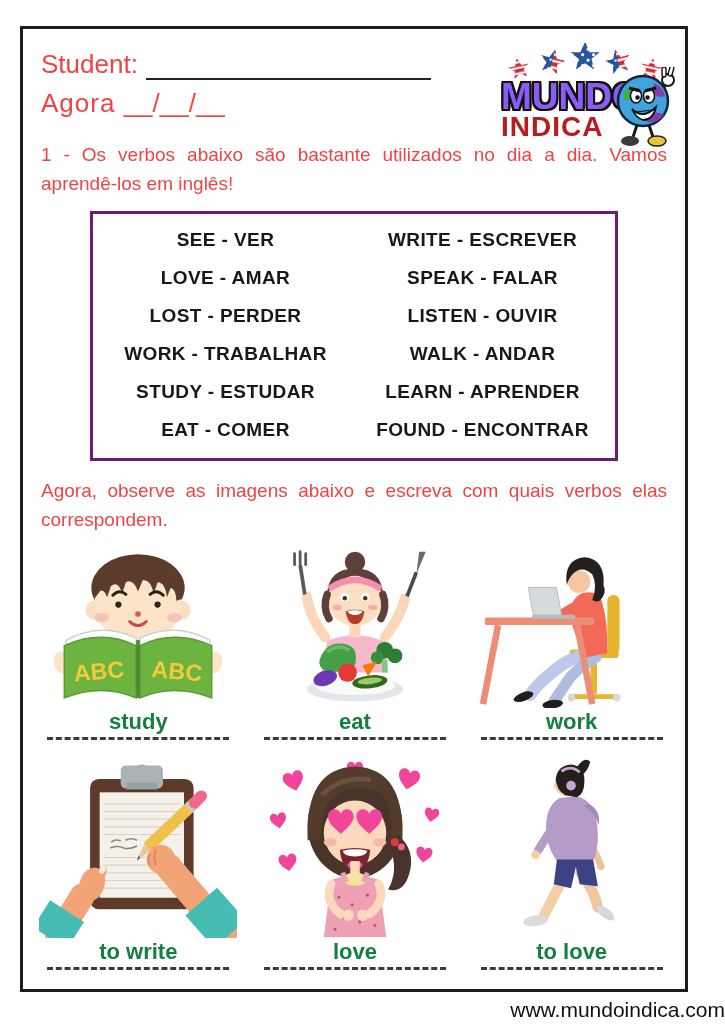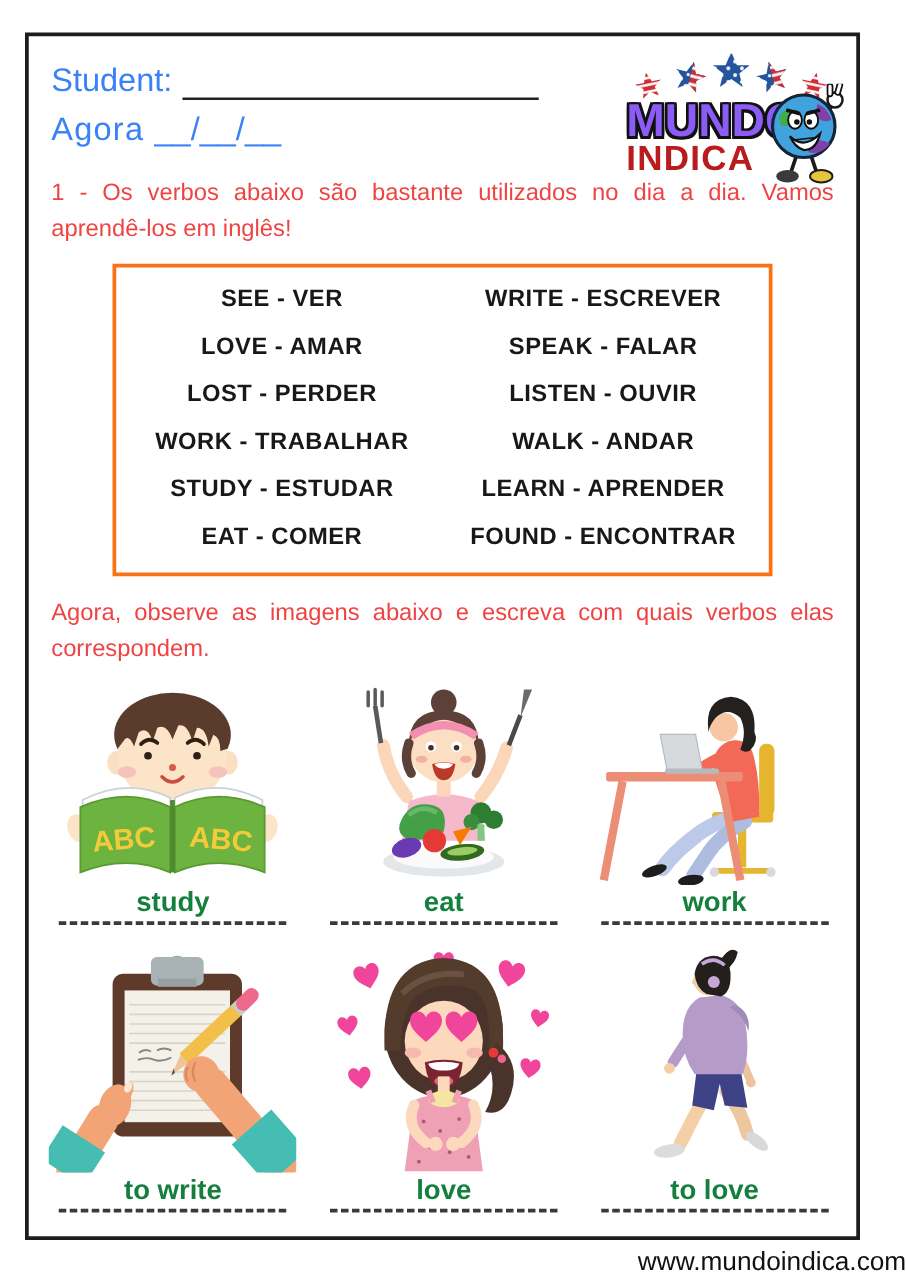--- a/index.html
+++ b/index.html
@@ -5,42 +5,42 @@
   * { margin:0; padding:0; box-sizing:border-box; }
   html,body { width:725px; height:1024px; background:#ffffff; overflow:hidden;
               font-family:"Liberation Sans","DejaVu Sans",sans-serif; color:#1b1b1b; }
   .sheet { position:relative; width:725px; height:1024px; background:#fff; }
 
   .page { position:absolute; left:20px; top:26px; width:668px; height:966px;
           border:3px solid #1c1c1c; background:#fff; }
 
   
   .header { display:flex; justify-content:space-between; padding:14px 10px 0 18px; height:110px; }
-  .fillins { padding-top:6px; font-size:26px; font-weight:500; color:#3b82f6; }
+  .fillins { padding-top:6px; font-size:26px; font-weight:500; color:#ef4444; }
   .student-row { display:flex; align-items:flex-end; width:390px; }
   .student-row .lbl { white-space:nowrap; }
   .blank-line { flex:1; border-bottom:2.5px solid #222; height:1em; margin-left:8px; }
   .date-row { margin-top:8px; letter-spacing:1px; }
   .date-row .blanks { letter-spacing:0; }
 
   .logo { position:relative; width:176px; height:108px; flex:none; }
   .logo-stars { position:absolute; top:0; left:6px; }
   .logo-text { position:absolute; top:36px; left:2px; line-height:0.95; font-weight:900; }
   .logo-line1 { font-size:37px; color:#8b5cf6; letter-spacing:0;
     text-shadow:-2px -2px 0 #111,2px -2px 0 #111,-2px 2px 0 #111,2px 2px 0 #111,0 2px 0 #111,2px 0 0 #111,0 -2px 0 #111,-2px 0 0 #111; }
   .logo-line2 { font-size:28px; color:#b91c1c; letter-spacing:1px; }
   .globe { position:absolute; right:-2px; top:24px; }
 
   
   .intro { margin:2px 18px 0 18px; font-size:19px; line-height:1.5; font-weight:400;
            text-align:justify; color:#ef4444; }
   .intro.second { margin-top:16px; }
 
   
-  .verb-box { width:528px; margin:13px auto 0; border:3px solid #f97316;
+  .verb-box { width:528px; margin:13px auto 0; border:3px solid #701a75;
               padding:13px 4px 15px; display:grid; grid-template-columns:1fr 1fr;
               row-gap:12px; }
   .verb-cell { text-align:center; font-size:19px; font-weight:600; letter-spacing:0.4px;
                line-height:26px; color:#181818; }
 
   
   .ex-grid { margin:10px 10px 0 12px; display:grid; grid-template-columns:1fr 1fr 1fr;
              column-gap:10px; row-gap:12px; }
   .ex-cell { text-align:center; }
   .fig { height:164px; display:flex; align-items:flex-end; justify-content:center; }

